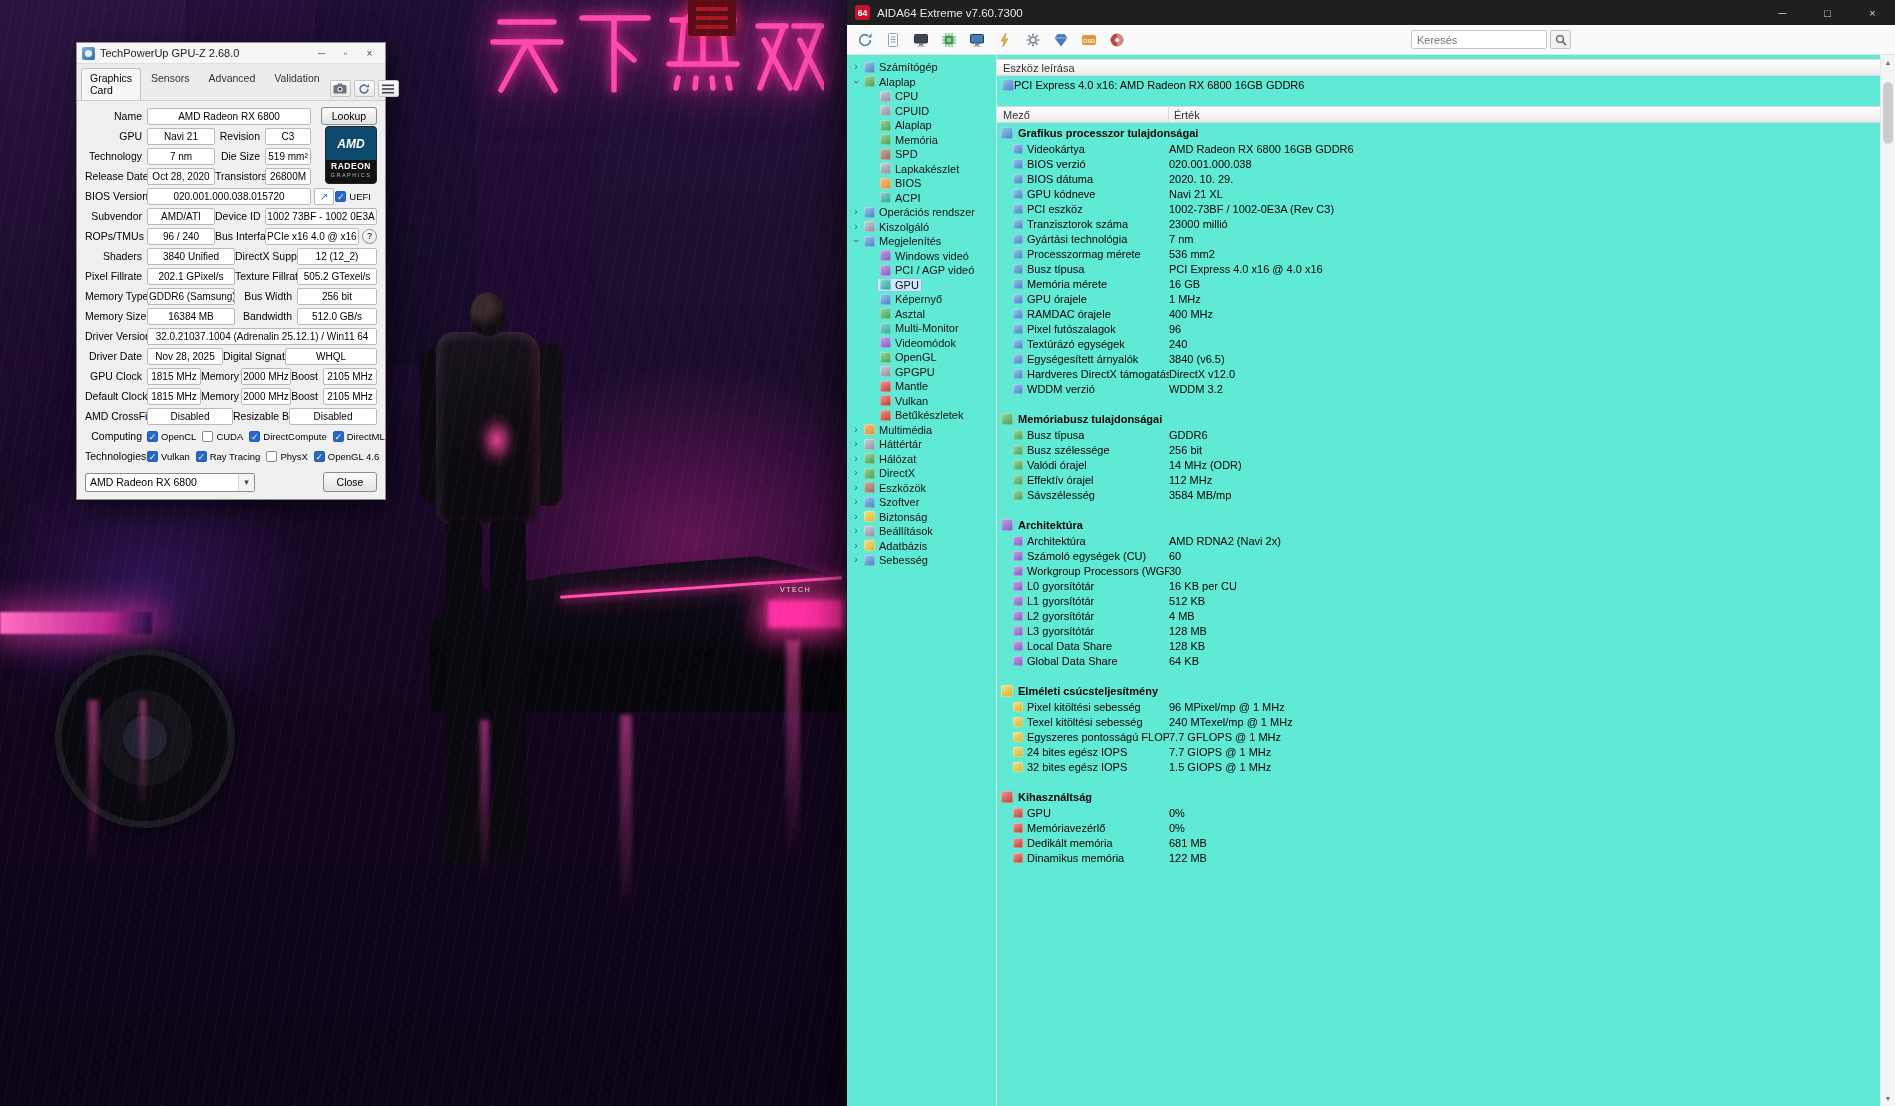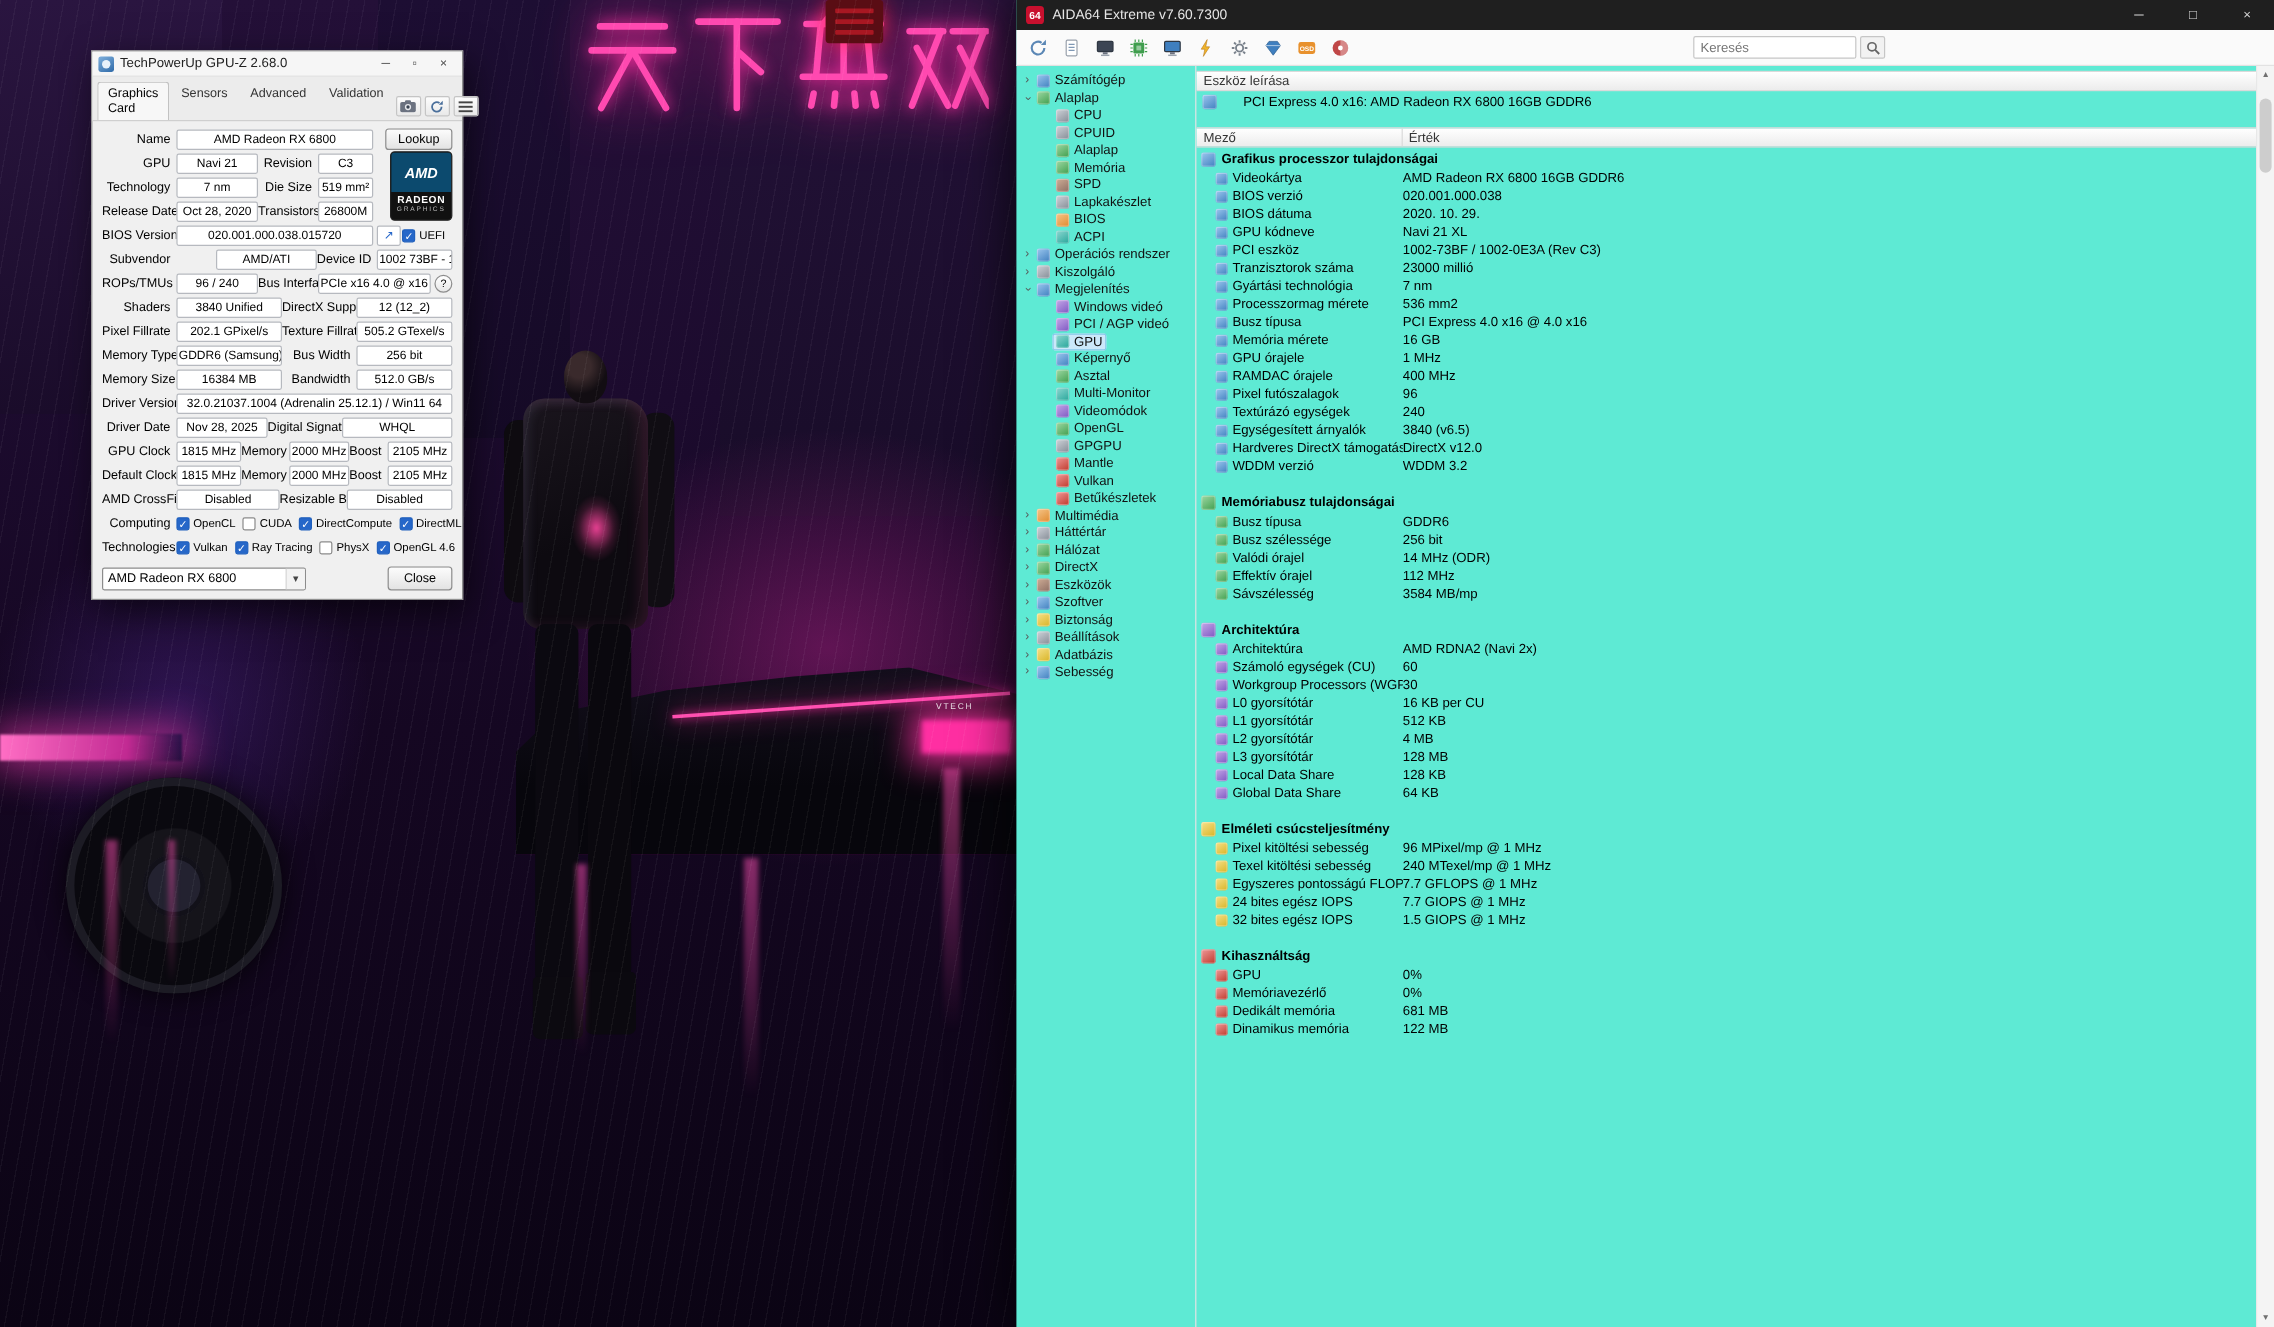--- a/index.html
+++ b/index.html
@@ -137,21 +137,21 @@
   .tone-gray{background:linear-gradient(145deg,#cfd4da,#858c96)}
   .tone-orange{background:linear-gradient(145deg,#f5c68a,#e08a2d)}
   .tone-red{background:linear-gradient(145deg,#ef9a9a,#c0392b)}
   .tone-yellow{background:linear-gradient(145deg,#f5e18a,#d9b425)}
   .tone-purple{background:linear-gradient(145deg,#c5a8e8,#7e57c2)}
   .tone-teal{background:linear-gradient(145deg,#8fd8d2,#26a69a)}
   .tone-brown{background:linear-gradient(145deg,#cfae97,#8d6e63)}
   .a-content{flex:1;padding-top:4px;min-width:0;font-size:11px;overflow:hidden}
   .ahdr{height:17px;background:linear-gradient(180deg,#fff,#ececec);border-top:1px solid #dadada;
     border-bottom:1px solid #dadada;display:flex;align-items:center;padding-left:6px;color:#333}
-  .adev{height:18px;display:flex;align-items:center;gap:22px;padding-left:5px}
+  .adev{height:18px;display:flex;align-items:center;gap:0;padding-left:5px}
   .aicon{width:12px;height:12px;border-radius:2px;flex:none;box-shadow:inset 0 0 0 1px rgba(255,255,255,.3)}
   .agap12{height:12px}
   .acols{height:17px;display:flex;background:linear-gradient(180deg,#fff,#ececec);
     border-top:1px solid #dadada;border-bottom:1px solid #dadada;color:#333}
   .acol1{width:172px;padding-left:6px;border-right:1px solid #dadada;display:flex;align-items:center}
   .acol2{flex:1;padding-left:5px;display:flex;align-items:center}
   .asec{height:16px;display:flex;align-items:center;gap:5px;padding-left:4px;font-weight:bold;margin-top:2px}
   .asec.detached{margin-top:196px}
   .agap{height:13px}
   .arow{height:15px;display:flex;align-items:center}
@@ -316,21 +316,21 @@
           <div class="gz-box" style="width: 164px;">020.001.000.038.015720</div>
           <button class="gz-share">↗</button>
           <div class="gz-sp"></div>
           <label class="gz-chk">
             <span class="cb on">✓</span>
             <span class="cbl">UEFI</span>
           </label>
         </div>
         <div class="gz-row">
           <div class="gz-lab">Subvendor</div>
-          <div class="gz-box" style="width: 84px; margin-left: 33px;">AMD/ATI</div>
+          <div class="gz-box" style="width: 68px;">AMD/ATI</div>
           <div class="gz-lab lab2" style="width: 50px;">Device ID</div>
           <div class="gz-box flexbox">1002 73BF - 1002 0E3A</div>
         </div>
         <div class="gz-row">
           <div class="gz-lab">ROPs/TMUs</div>
           <div class="gz-box" style="width: 68px;">96 / 240</div>
           <div class="gz-lab lab2" style="width: 50px;">Bus Interface</div>
           <div class="gz-box flexbox">PCIe x16 4.0 @ x16 3.0</div>
           <button class="gz-q">?</button>
         </div>

